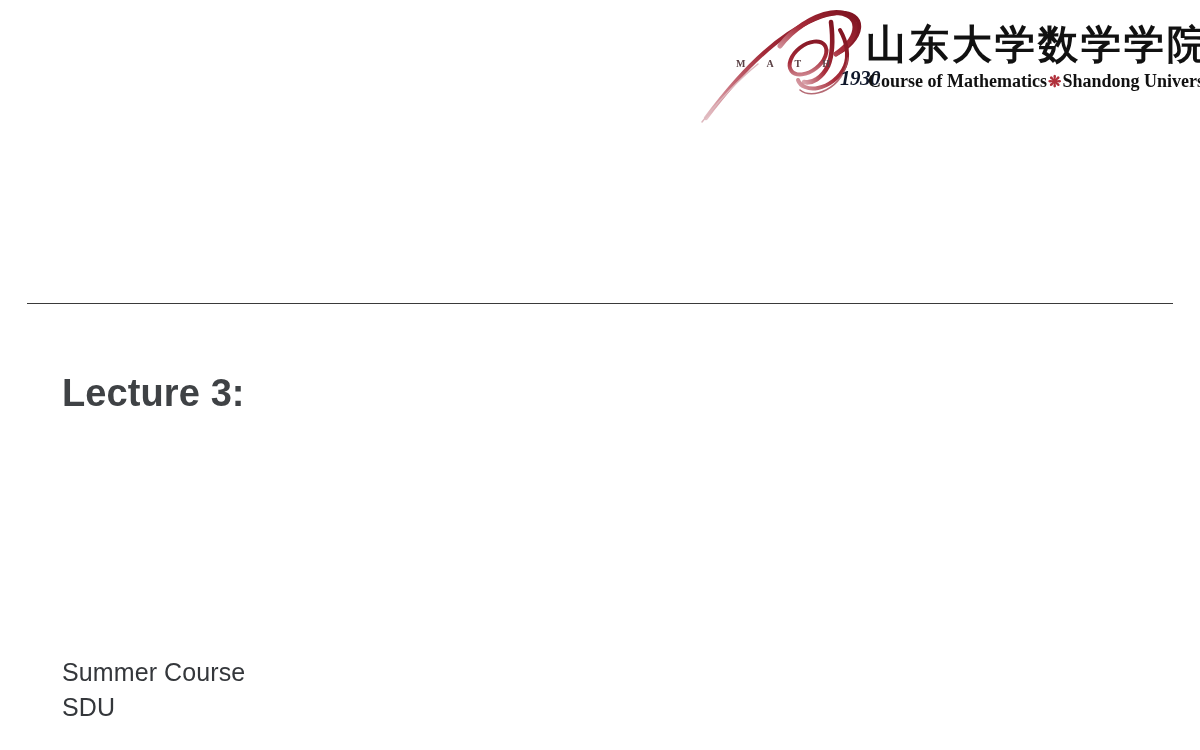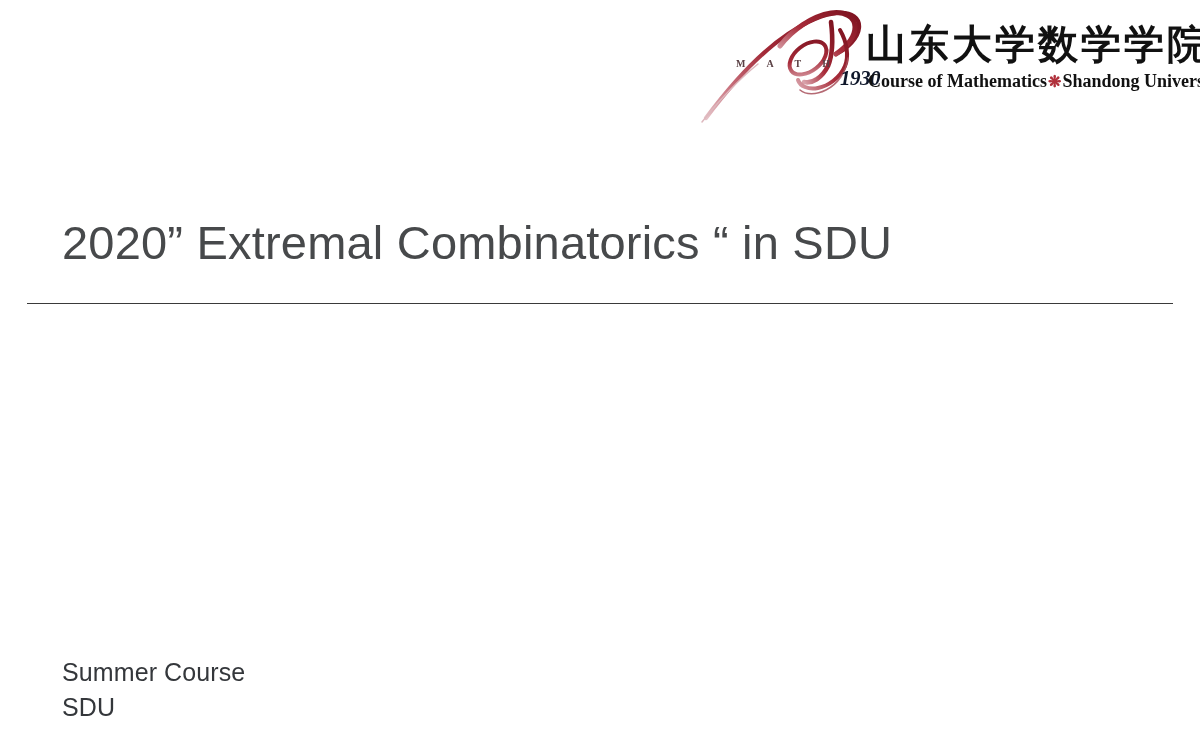--- a/index.html
+++ b/index.html
@@ -201,25 +201,25 @@
 
       <path d="M2,120 C18,100 38,78 58,62" fill="none" stroke="#ddb7bd" stroke-width="1.5" stroke-linecap="round"></path>
     </svg>
 
     <div class="logo-math-letters">M   A   T   H</div>
     <div class="logo-year">1930</div>
     <div class="logo-cn">山东大学数学学院</div>
     <div class="logo-en"><span>Course of Mathematics</span><span class="sep">❋</span><span>Shandong University</span></div>
   </div>
 
-  <div class="main-title">2020”  Extremal Combinatorics  “ in SDU</div>
 
   <div class="divider"></div>
 
   <div class="lecture-block">
+    <span class="lecture-label">Lecture 3:</span>
   </div>
 
 
   <div class="footer-block">
     <span class="footer-line">Summer Course</span>
     <span class="footer-line">SDU</span>
   </div>
 
 </div>
 

